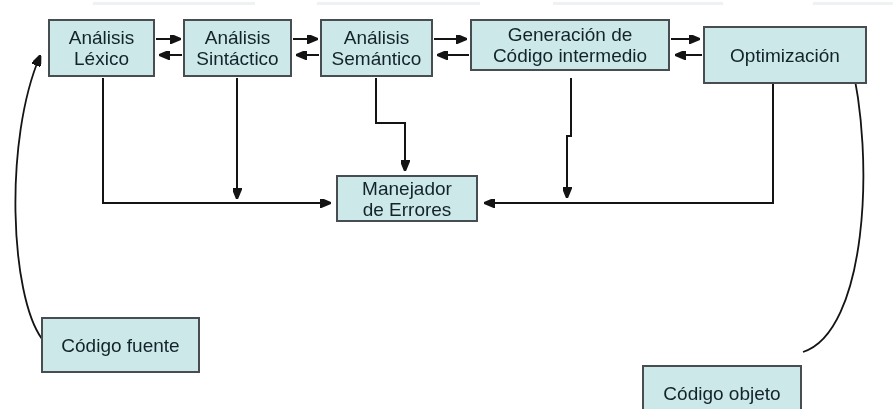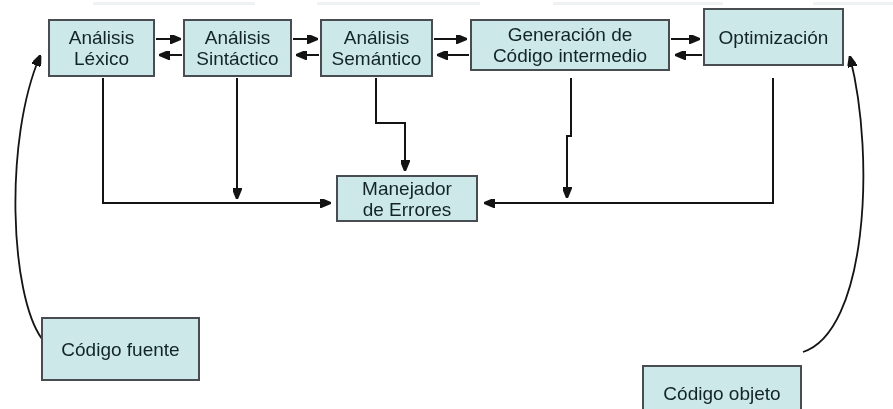--- a/index.html
+++ b/index.html
@@ -100,30 +100,30 @@
   <div class="node" style="left:320px;top:19px;width:113px;height:58px;">
     <span>Análisis
 Semántico</span>
   </div>
 
   <div class="node" style="left:470px;top:19px;width:200px;height:52px;">
     <span>Generación de
 Código intermedio</span>
   </div>
 
-  <div class="node" style="left:703px;top:8px;width:141px;height:58px;">
+  <div class="node" style="left:703px;top:26px;width:164px;height:58px;">
     <span>Optimización</span>
   </div>
 
   <div class="node" style="left:336px;top:175px;width:142px;height:47px;">
     <span>Manejador
 de Errores</span>
   </div>
 
-  <div class="node" style="left:41px;top:317px;width:159px;height:64px;">
+  <div class="node" style="left:41px;top:317px;width:159px;height:56px;">
     <span>Código fuente</span>
   </div>
 
   <div class="node" style="left:642px;top:325px;width:160px;height:56px;margin-top:40px;">
     <span>Código objeto</span>
   </div>
 
 </div>
 
 </body></html>

